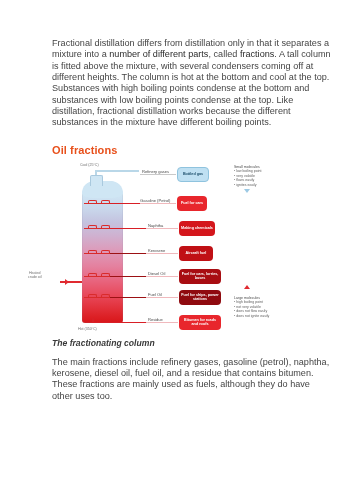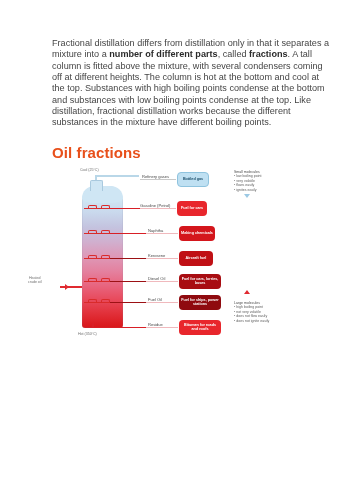--- a/index.html
+++ b/index.html
@@ -18,34 +18,34 @@
   }
   h1.title{
     font-size:10.5px;
     font-weight:bold;
     color:#2b2b2b;
     margin:0 0 2px 0;
     text-decoration:underline;
     letter-spacing:.1px;
   }
   h2.subtitle{
-    font-size:15px;
+    font-size:11px;
     font-weight:bold;
     color:#e8501b;
     margin:0 0 1px 0;
     letter-spacing:.1px;
   }
   p.body{
     font-size:9.1px;
     line-height:11.35px;
     margin:0;
     color:#454545;
     letter-spacing:.01px;
   }
-  p.body b{font-weight:bold;color:#2b2b2b;}
+  p.body b{font-weight:normal;color:#2b2b2b;}
   .gap-lg{height:15px;}
   .gap-sm{height:9px;}
   .caption{
     font-size:8.6px;
     font-weight:bold;
     font-style:italic;
     color:#3a3a3a;
     margin:0;
   }
 
@@ -320,17 +320,19 @@
     <div class="d-abs prop-block" style="left:212px;top:133px;">
       <div class="ttl">Large molecules</div>
       <div>• high boiling point</div>
       <div>• not very volatile</div>
       <div>• does not flow easily</div>
       <div>• does not ignite easily</div>
     </div>
 
   </div>
 
+  <p class="caption">The fractionating column</p>
 
   <div class="gap-sm"></div>
 
+  <p class="body">The main fractions include refinery gases, gasoline (petrol), naphtha, kerosene, diesel oil, fuel oil, and a residue that contains bitumen. These fractions are mainly used as fuels, although they do have other uses too.</p>
 
 </div>
 
 </body></html>

